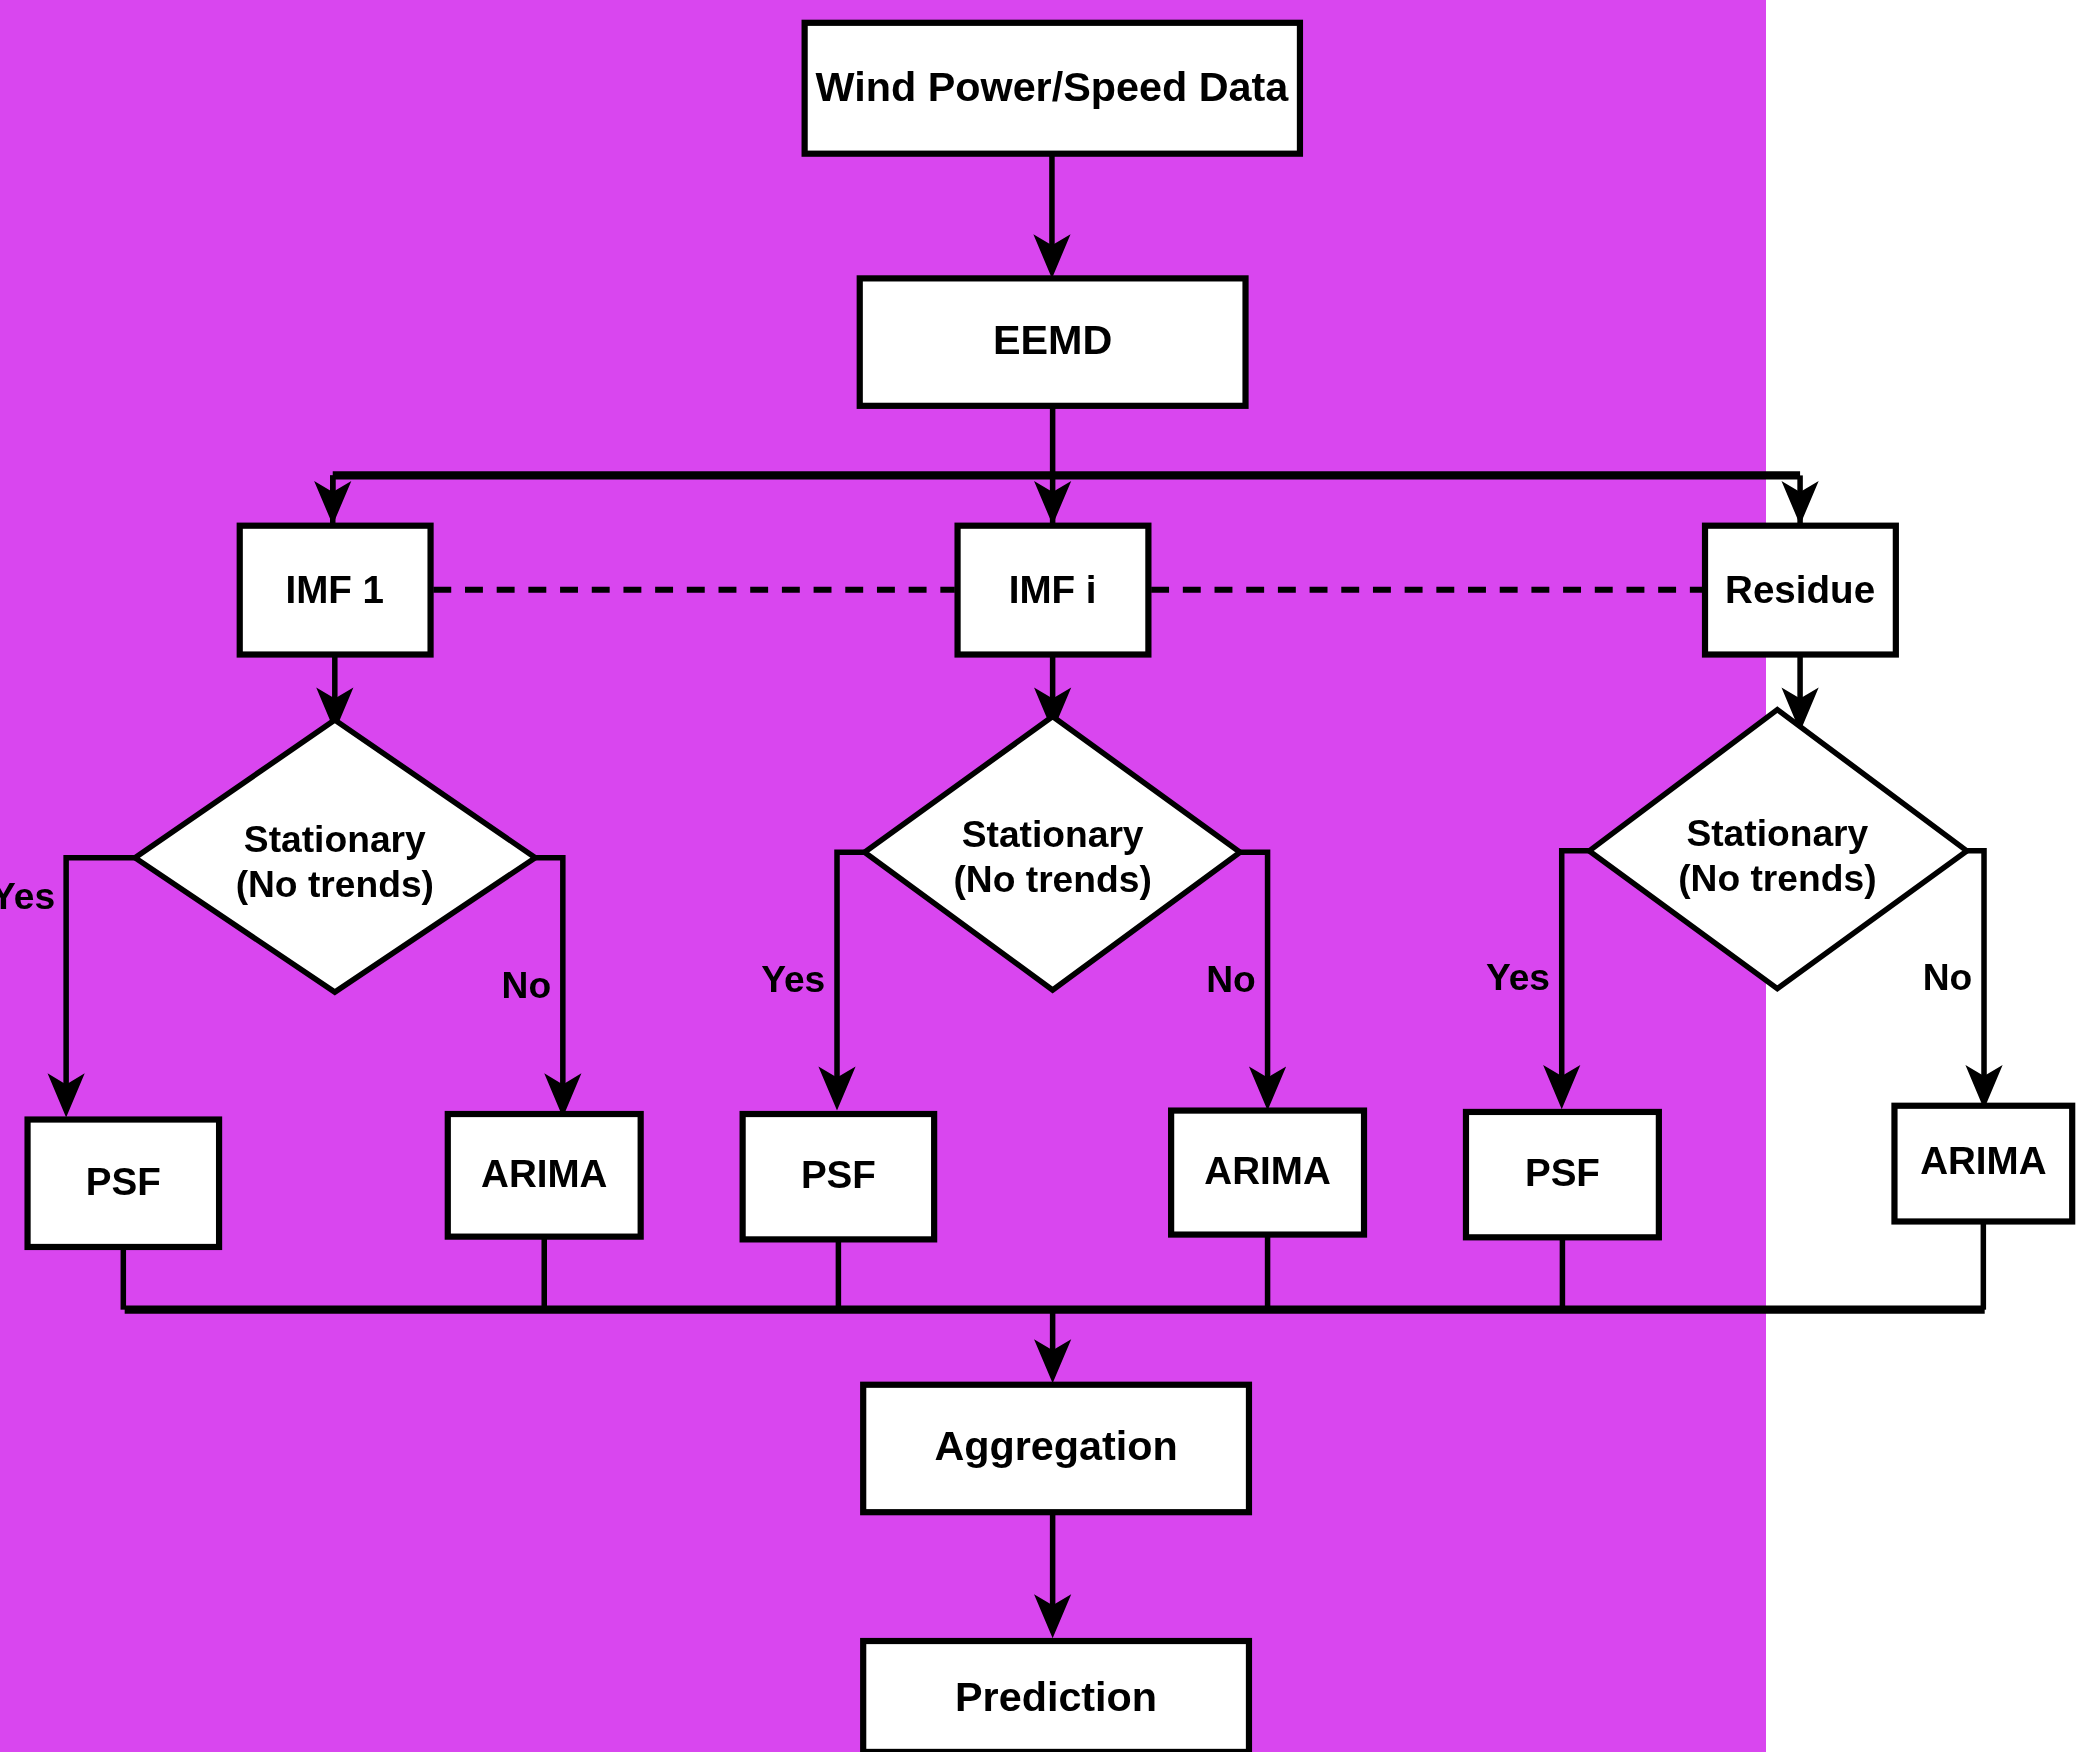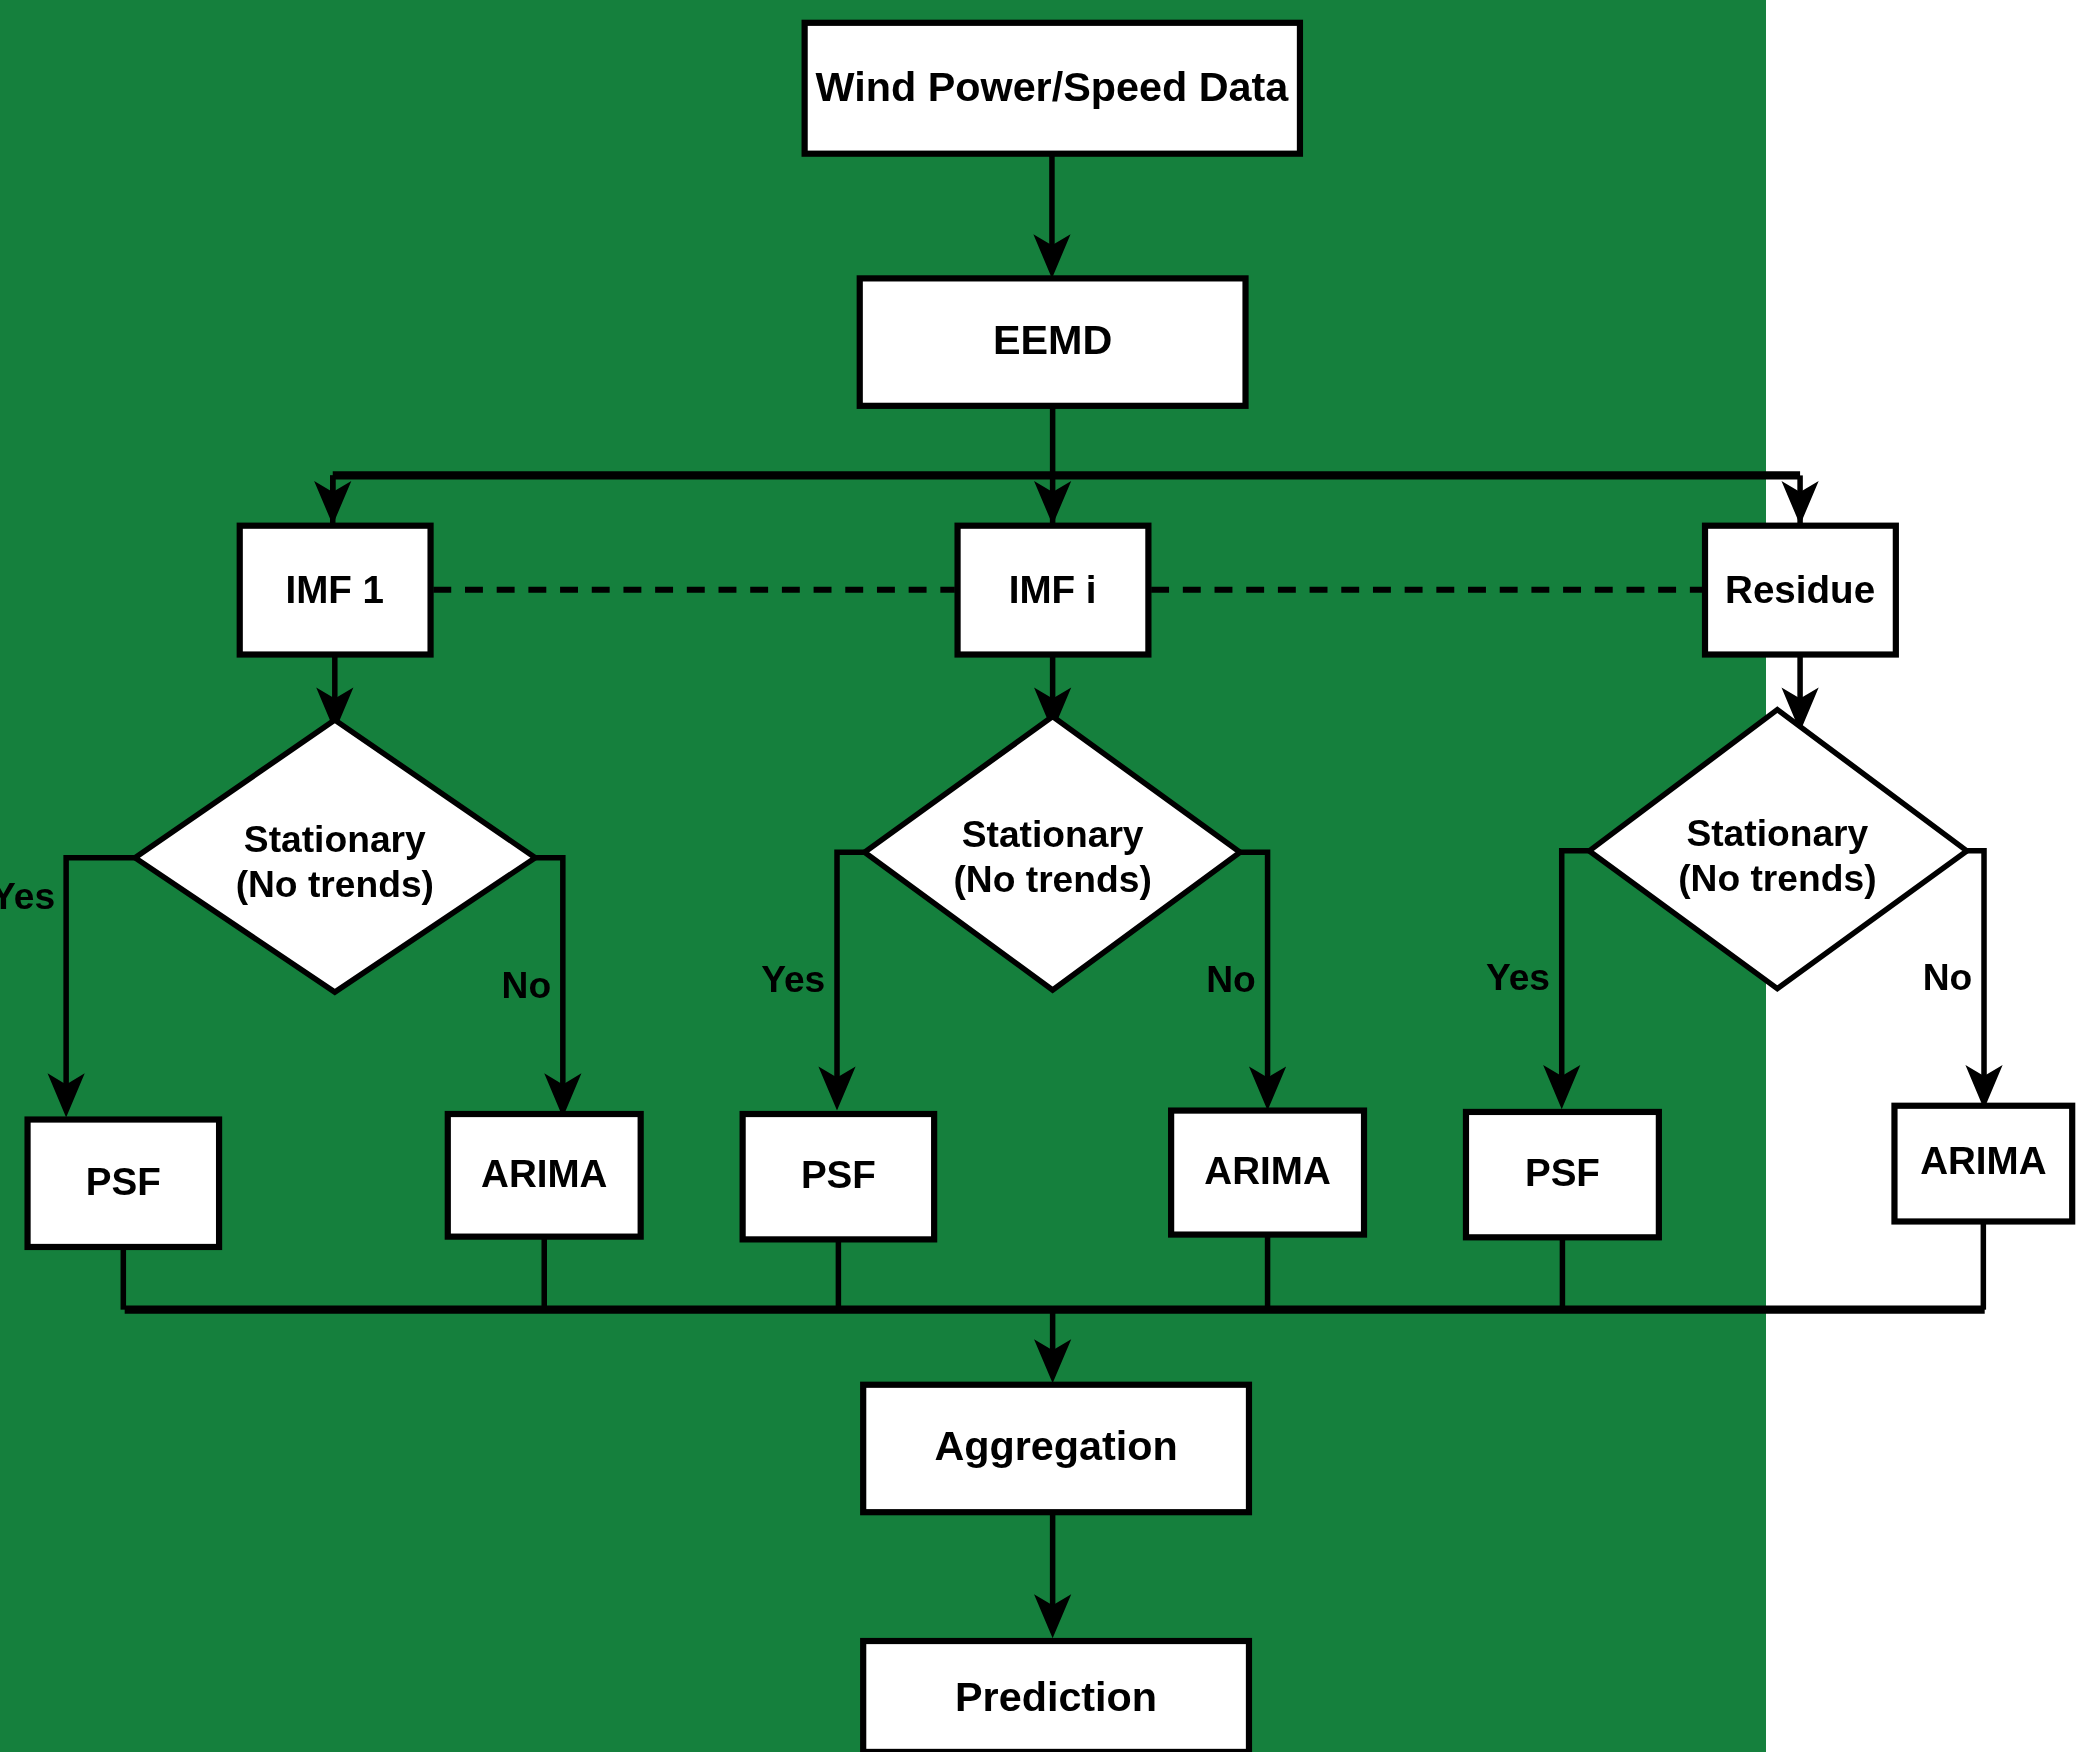--- a/index.html
+++ b/index.html
@@ -4,21 +4,21 @@
 <style>
   html, body {
     margin: 0;
     padding: 0;
     background: #ffffff;
   }
   #chart-root {
     position: relative;
     width: 1766px;
     height: 1752px;
-    background: #15803d;
+    background: #d946ef;
     font-family: "Liberation Sans", sans-serif;
   }
   svg#flow {
     display: block;
     width: 2097px;
     height: 1752px;
   }
   .node-box {
     fill: #ffffff;
     stroke: #000000;

